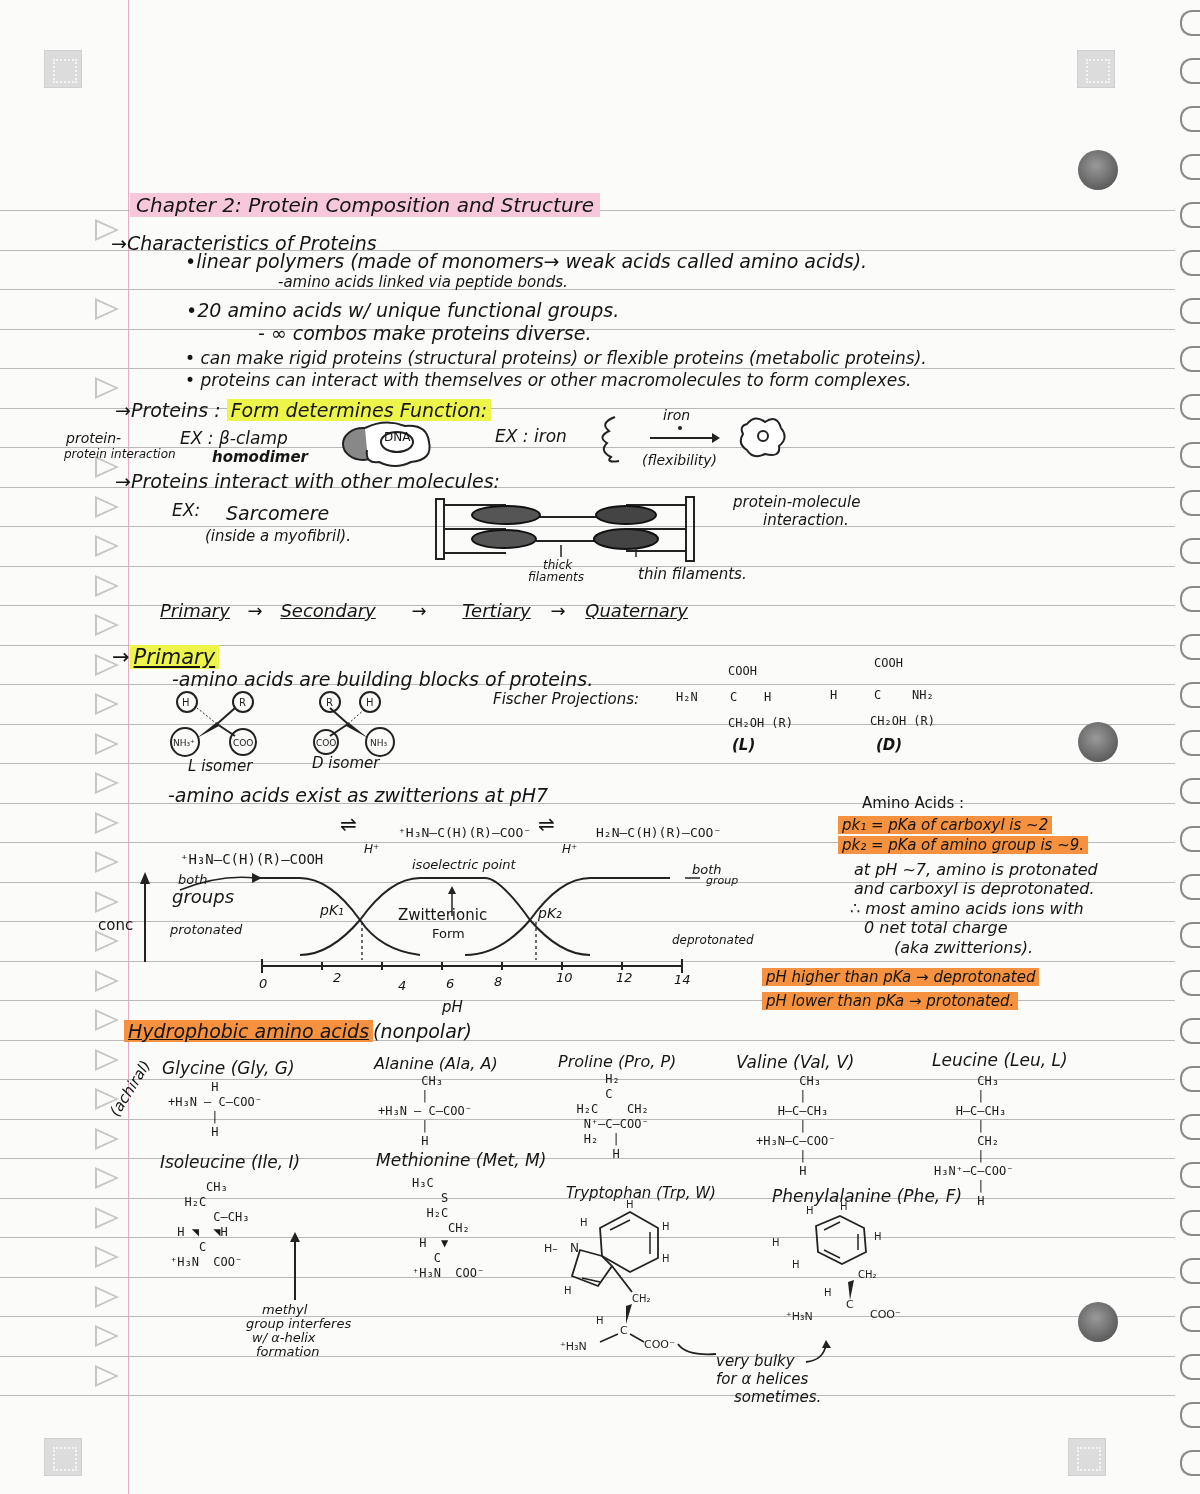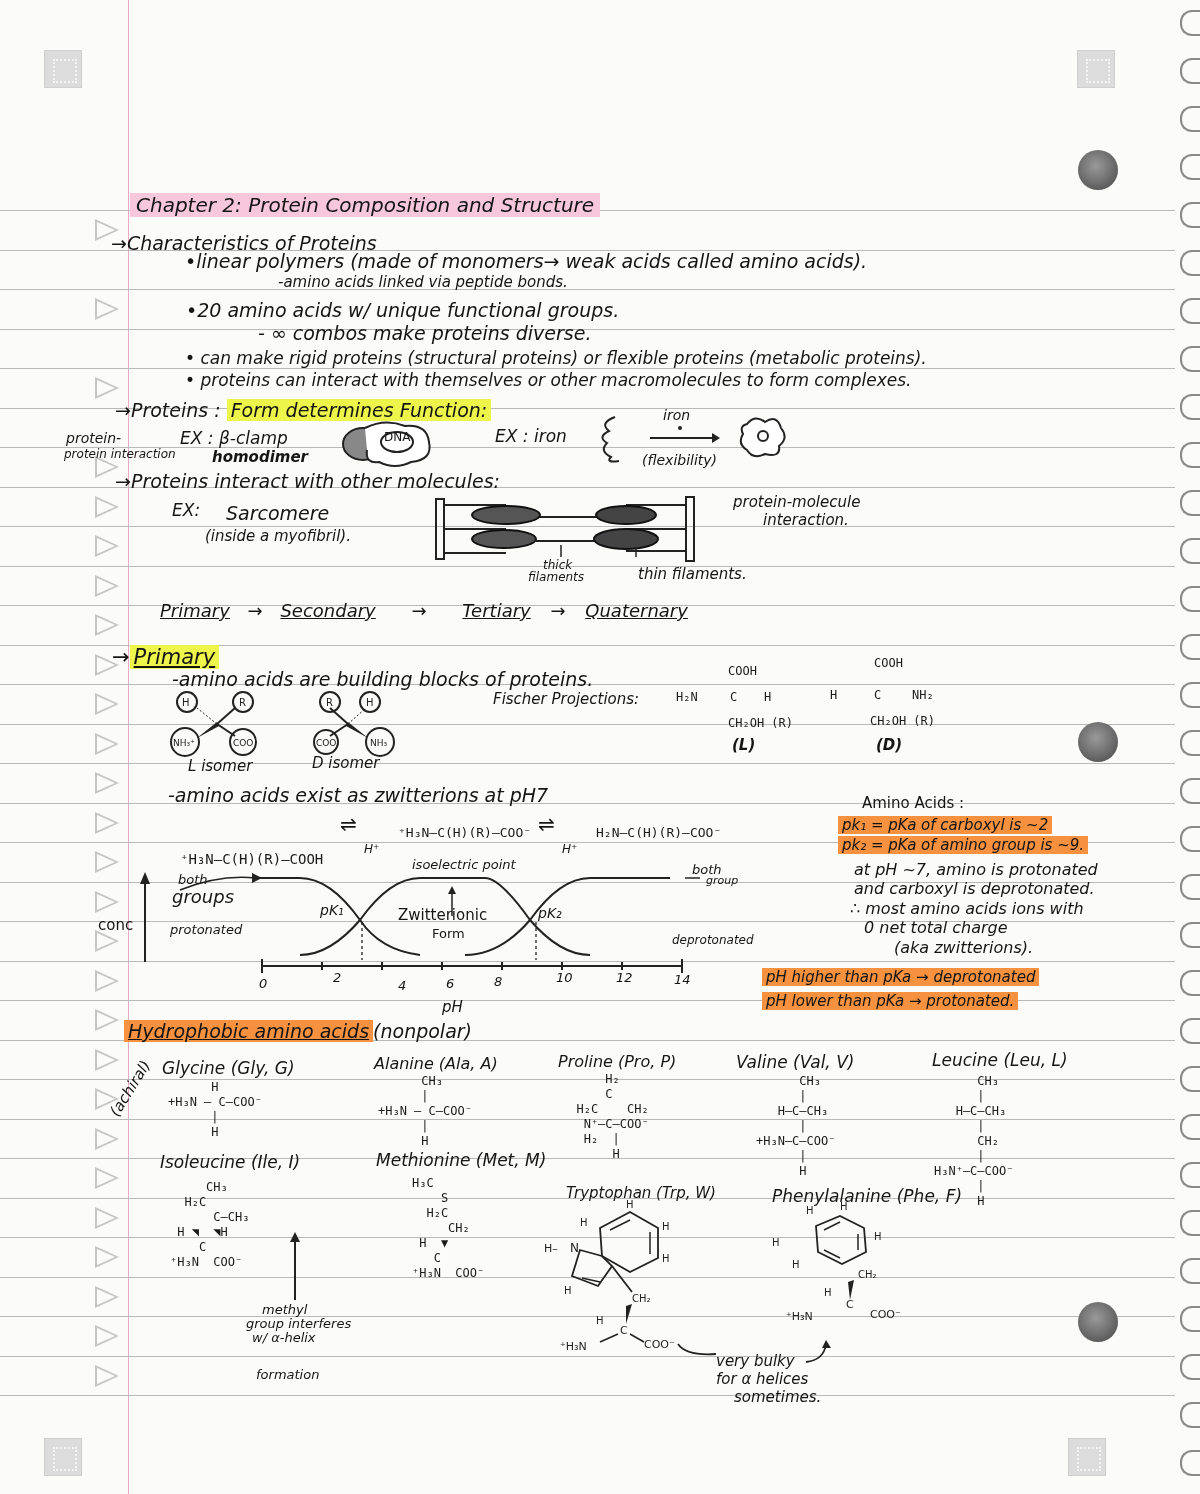--- a/index.html
+++ b/index.html
@@ -403,21 +403,21 @@
  H ◥  ◥H
     C
 ⁺H₃N  COO⁻</div>
 <svg style="left:290px; top:1232px" width="10" height="70">
   <line x1="5" y1="4" x2="5" y2="68" stroke="#222" stroke-width="2"></line>
   <polygon points="0,10 5,0 10,10" fill="#222"></polygon>
 </svg>
 <div class="hw xs" style="left:262px; top:1302px; font-size:13px;">methyl</div>
 <div class="hw xs" style="left:246px; top:1316px; font-size:13px;">group interferes</div>
 <div class="hw xs" style="left:252px; top:1330px; font-size:13px;">w/ α-helix</div>
-<div class="hw xs" style="left:256px; top:1344px; font-size:13px;margin-top:23px;">formation</div>
+<div class="hw xs" style="left:256px; top:1344px; font-size:13px;">formation</div>
 
 <div class="aa-name" style="left:376px; top:1150px;">Methionine (Met, M)</div>
 <div class="chem" style="left:412px; top:1176px;">H₃C
     S
   H₂C
      CH₂
  H  ▼
    C
 ⁺H₃N  COO⁻</div>
 

